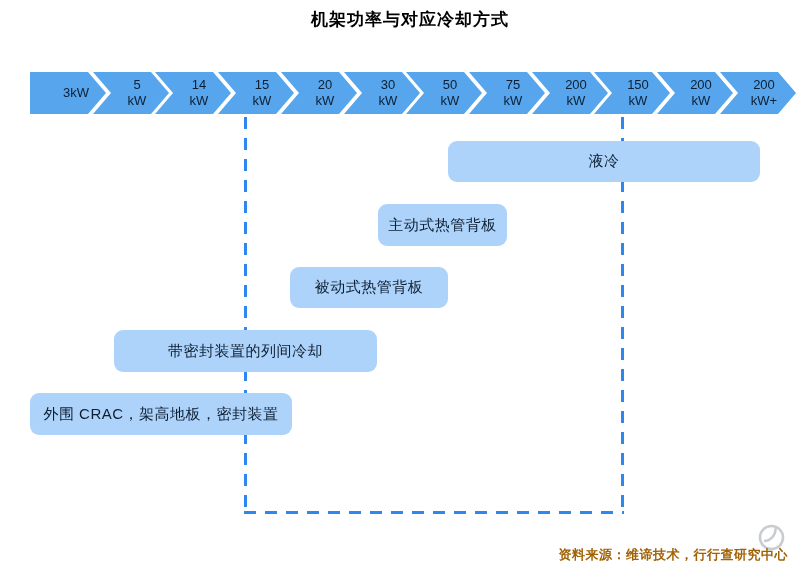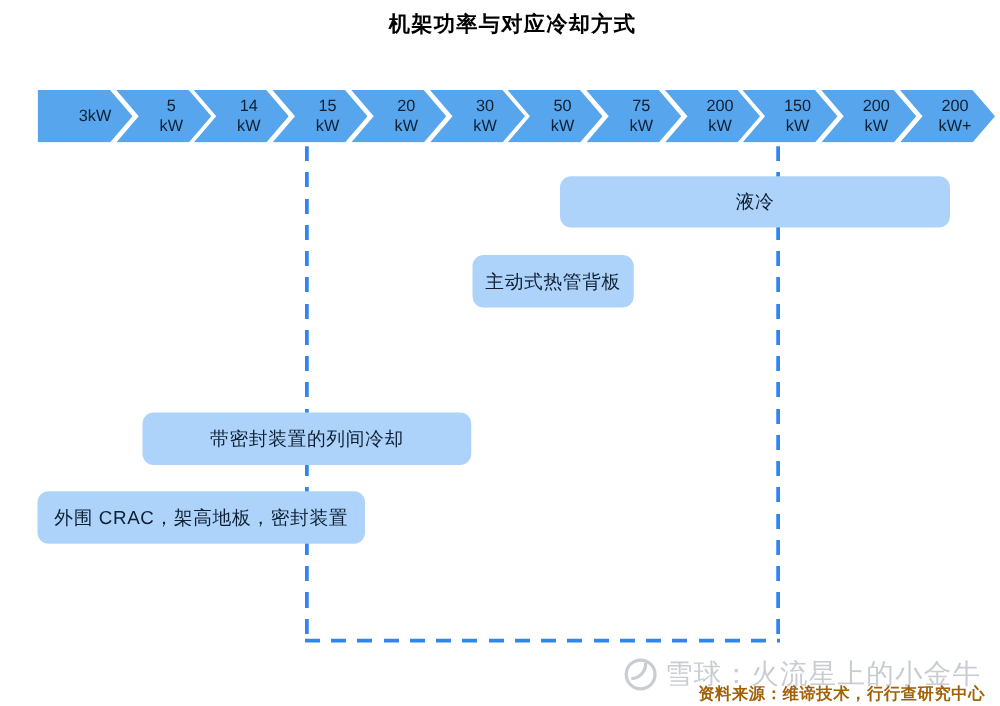--- a/index.html
+++ b/index.html
@@ -169,31 +169,33 @@
       <span>200</span>
       <span>kW+</span>
     </div>
 
   <div class="bar" style="left:448px; top:141px; width:312px; height:41px;">
     <span>液冷</span>
   </div>
   <div class="bar" style="left:378px; top:204px; width:129px; height:42px;">
     <span>主动式热管背板</span>
   </div>
+  <div class="bar" style="left:290px; top:267px; width:158px; height:41px;">
+    <span>被动式热管背板</span>
+  </div>
   <div class="bar" style="left:114px; top:330px; width:263px; height:42px;">
     <span>带密封装置的列间冷却</span>
   </div>
   <div class="bar" style="left:30px; top:393px; width:262px; height:42px;">
     <span>外围 CRAC，架高地板，密封装置</span>
   </div>
 
   <div class="watermark">
     <span>
       <svg width="27" height="27" viewBox="0 0 27 27">
         <circle cx="13.5" cy="13.5" r="11.5" fill="none" stroke="#c9cdd2" stroke-width="2.6"></circle>
         <path d="M6 17 A 12 12 0 0 0 17.5 4.2" fill="none" stroke="#c9cdd2" stroke-width="2.6"></path>
       </svg>
     </span>
-    <span>雪球：火流星上的小金牛</span>
   </div>
   <div class="source">资料来源：维谛技术，行行查研究中心</div>
 
 </div>
 
 </body></html>

